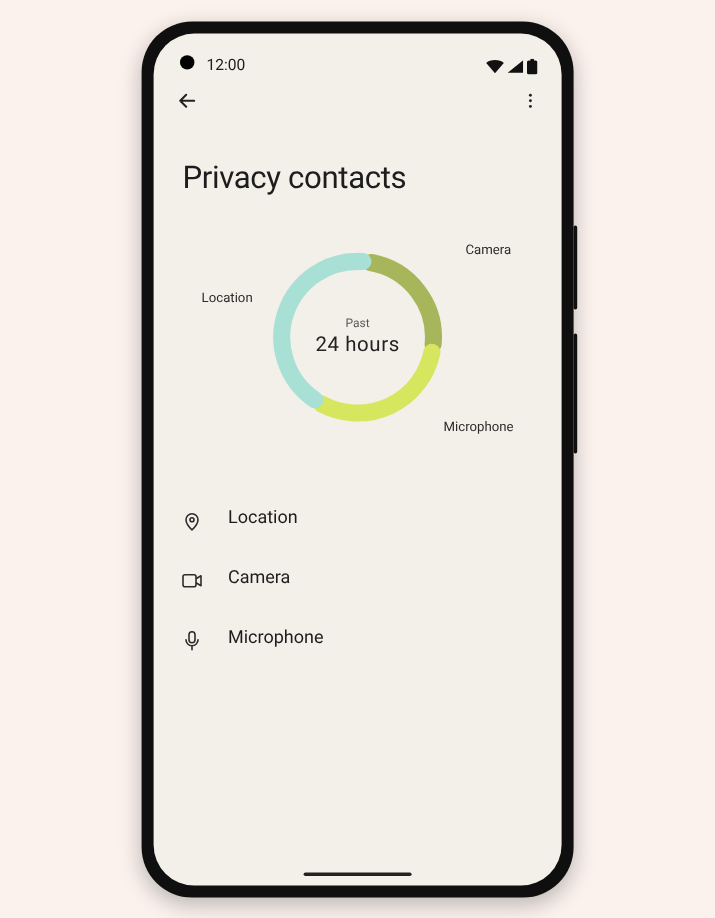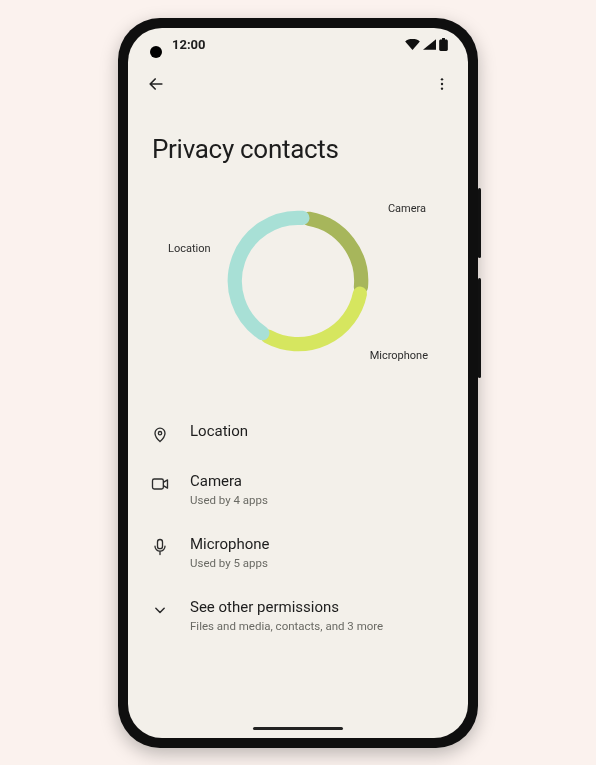--- a/index.html
+++ b/index.html
@@ -36,25 +36,25 @@
     height: 100%;
     background: #f3f0ea;
     border-radius: 34px;
     overflow: hidden;
     position: relative;
     color: #1d1d1d;
   }
   .status-bar {
     height: 34px;
     display: flex;
-    align-items: center;
+    align-items: flex-end;
     justify-content: space-between;
     padding: 0 20px 0 44px;
     font-size: 13px;
-    font-weight: 700;
+    font-weight: 400;
   }
   .camera-hole {
     position: absolute;
     top: 18px;
     left: 22px;
     width: 12px;
     height: 12px;
     background: #000;
     border-radius: 50%;
   }
@@ -163,20 +163,24 @@
     </div>
 
     <div class="title">Privacy contacts</div>
 
     <div class="ring-area">
       <svg class="ring-chart" width="158" height="158" viewBox="0 0 100 100">
           <path d="M 56.94592710667722 10.607689879511682 A 40 40 0 0 1 89.81584793468716 53.83383010080896" fill="none" stroke="#a7b65b" stroke-width="9" stroke-linecap="round"></path>
           <path d="M 89.19698818483317 57.974717376687884 A 40 40 0 0 1 30.990386211601546 85.19424077339829" fill="none" stroke="#d6e65f" stroke-width="9" stroke-linecap="round"></path>
           <path d="M 27.415722961027985 83.01439732339455 A 40 40 0 0 1 52.79025894976501 10.09743798960703" fill="none" stroke="#a8e0d6" stroke-width="9" stroke-linecap="round"></path>
         </svg>
+      <div class="ring-center">
+        <div class="ring-sub">Past</div>
+        <div class="ring-main">24  hours</div>
+      </div>
       <div class="ring-label lbl-camera">Camera</div>
       <div class="ring-label lbl-location">Location</div>
       <div class="ring-label lbl-mic">Microphone</div>
     </div>
 
     <div class="perm-list">
       <div class="perm-row">
         <span class="perm-icon">
           <svg width="20" height="20" viewBox="0 0 24 24">
               <path fill="none" stroke="#2c2c2c" stroke-width="1.6" d="M12 21s-6-5.3-6-10a6 6 0 1 1 12 0c0 4.7-6 10-6 10Z"></path>
@@ -189,43 +193,30 @@
       </div>
       <div class="perm-row">
         <span class="perm-icon">
           <svg width="20" height="20" viewBox="0 0 24 24">
               <rect x="3" y="6" width="13" height="12" rx="2" fill="none" stroke="#2c2c2c" stroke-width="1.6"></rect>
               <path d="m16 10 5-3v10l-5-3" fill="none" stroke="#2c2c2c" stroke-width="1.6" stroke-linejoin="round"></path>
             </svg>
         </span>
         <div class="perm-text">
           <div class="perm-title">Camera</div>
-          <div class="perm-sub">Used by 4 apps</div>
         </div>
       </div>
       <div class="perm-row">
         <span class="perm-icon">
           <svg width="20" height="20" viewBox="0 0 24 24">
               <rect x="9" y="3" width="6" height="11" rx="3" fill="none" stroke="#2c2c2c" stroke-width="1.6"></rect>
               <path d="M6 11a6 6 0 0 0 12 0M12 17v4" fill="none" stroke="#2c2c2c" stroke-width="1.6" stroke-linecap="round"></path>
             </svg>
         </span>
         <div class="perm-text">
           <div class="perm-title">Microphone</div>
-          <div class="perm-sub">Used by 5 apps</div>
-        </div>
-      </div>
-      <div class="perm-row">
-        <span class="perm-icon">
-          <svg width="20" height="20" viewBox="0 0 24 24">
-              <path d="m7 10 5 5 5-5" fill="none" stroke="#2c2c2c" stroke-width="1.8" stroke-linecap="round" stroke-linejoin="round"></path>
-            </svg>
-        </span>
-        <div class="perm-text">
-          <div class="perm-title">See other permissions</div>
-          <div class="perm-sub">Files and media, contacts, and 3 more</div>
         </div>
       </div>
     </div>
 
     <div class="nav-bar"></div>
   </div>
 </div>
 
 </body></html>

